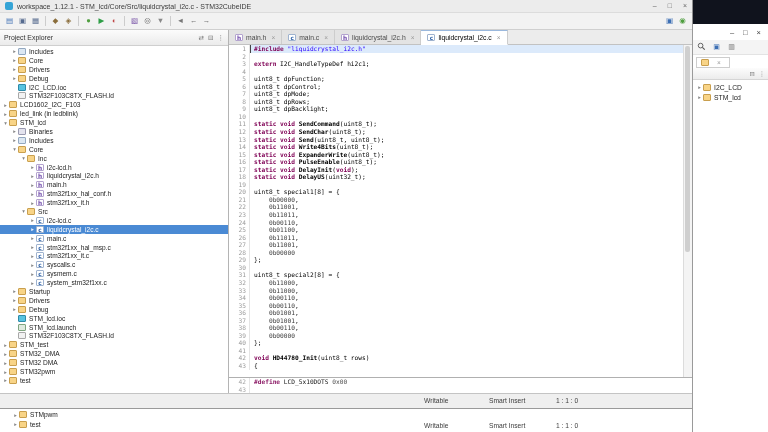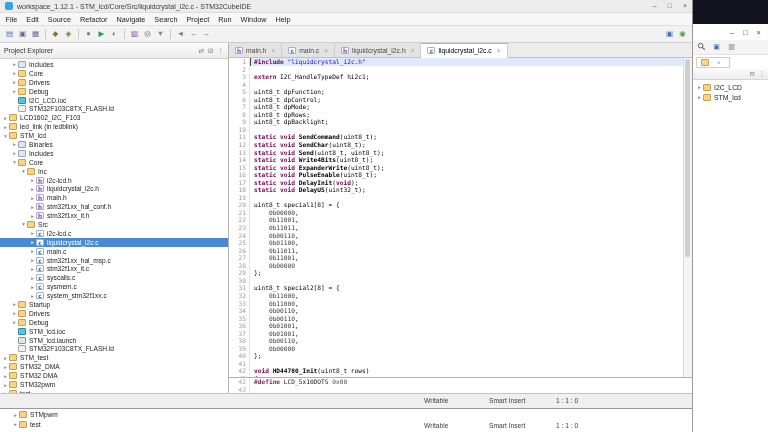--- a/index.html
+++ b/index.html
@@ -105,32 +105,20 @@
 <div class="front-window">
   <div class="titlebar">
     <span class="app-icon"></span>
     <span class="title-text">workspace_1.12.1 - STM_lcd/Core/Src/liquidcrystal_i2c.c - STM32CubeIDE</span>
     <span class="win-controls">
       <span>–</span>
       <span>□</span>
       <span>×</span>
     </span>
   </div>
-  <div class="menubar">
-      <span class="menu-item">File</span>
-      <span class="menu-item">Edit</span>
-      <span class="menu-item">Source</span>
-      <span class="menu-item">Refactor</span>
-      <span class="menu-item">Navigate</span>
-      <span class="menu-item">Search</span>
-      <span class="menu-item">Project</span>
-      <span class="menu-item">Run</span>
-      <span class="menu-item">Window</span>
-      <span class="menu-item">Help</span>
-    </div>
   <div class="toolbar">
       <span class="tb-icon" style="color: rgb(61, 111, 180);">▤</span>
       <span class="tb-icon" style="color: rgb(86, 107, 143);">▣</span>
       <span class="tb-icon" style="color: rgb(86, 107, 143);">▦</span>
       <span class="tb-sep"></span>
       <span class="tb-icon" style="color: rgb(138, 109, 59);">◆</span>
       <span class="tb-icon" style="color: rgb(138, 109, 59);">◈</span>
       <span class="tb-sep"></span>
       <span class="tb-icon" style="color: rgb(79, 158, 63);">●</span>
       <span class="tb-icon" style="color: rgb(46, 158, 70);">▶</span>

